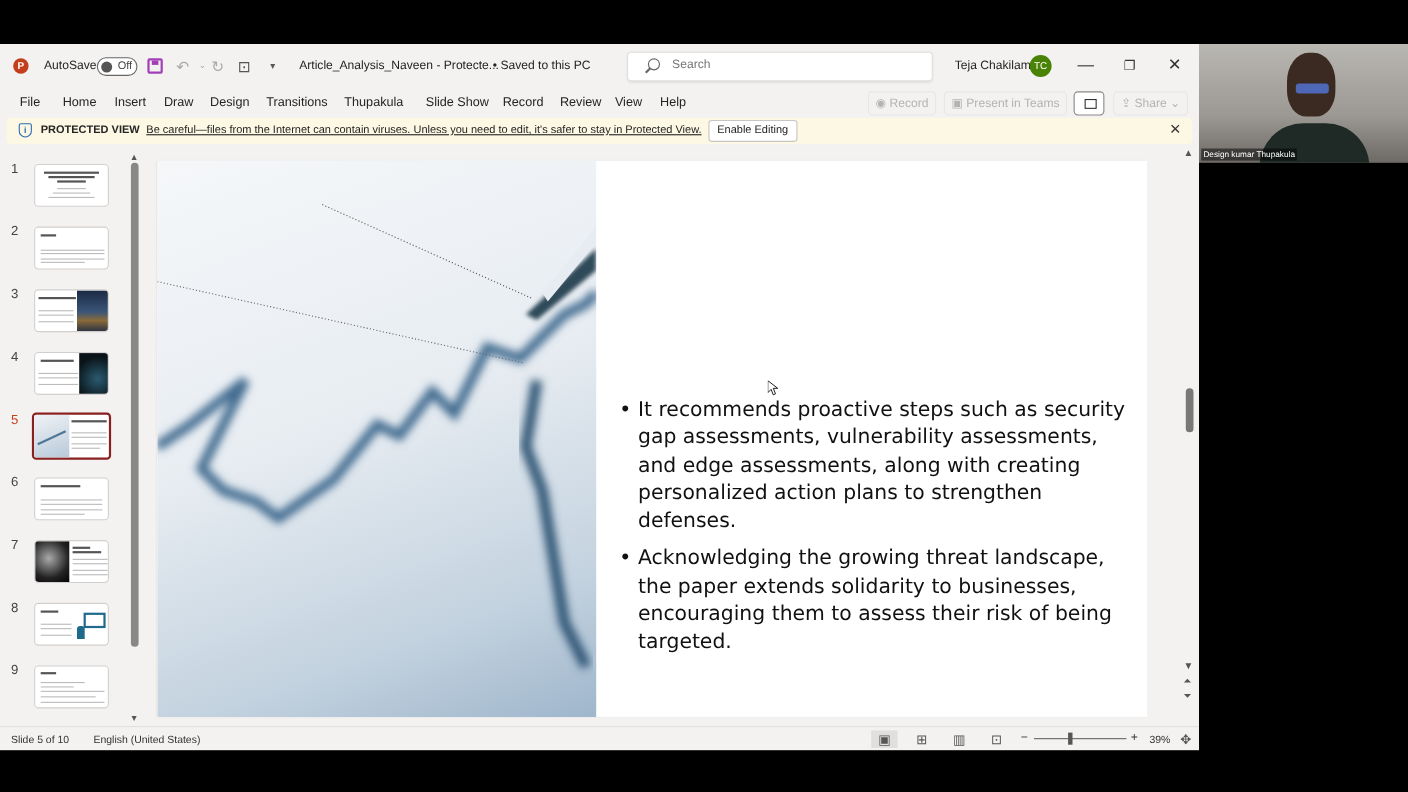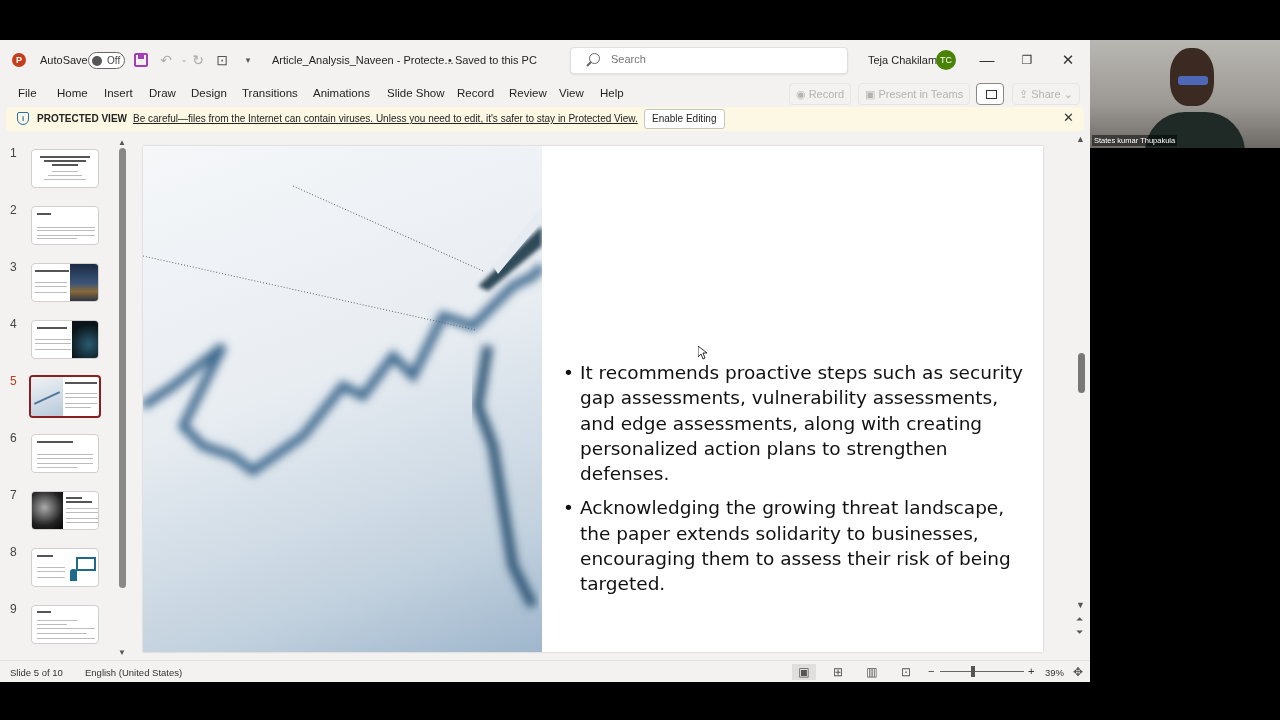--- a/index.html
+++ b/index.html
@@ -104,21 +104,21 @@
     <div class="win-btn" style="left:1055px;">✕</div>
   </div>
 
   <div class="menubar">
     <span class="tab" style="left:18px">File</span>
     <span class="tab" style="left:57px">Home</span>
     <span class="tab" style="left:104px">Insert</span>
     <span class="tab" style="left:149px">Draw</span>
     <span class="tab" style="left:191px">Design</span>
     <span class="tab" style="left:242px">Transitions</span>
-    <span class="tab" style="left:313px">Animations</span>
+    <span class="tab" style="left:313px">Thupakula</span>
     <span class="tab" style="left:387px">Slide Show</span>
     <span class="tab" style="left:457px">Record</span>
     <span class="tab" style="left:509px">Review</span>
     <span class="tab" style="left:559px">View</span>
     <span class="tab" style="left:600px">Help</span>
     <span class="rbtn" style="left:789px">◉ Record</span>
     <span class="rbtn" style="left:858px"><span>▣ </span><span>Present in Teams</span></span>
     <div class="comment-btn"></div>
     <span class="rbtn" style="left:1012px"><span>⇪ </span><span>Share</span> ⌄</span>
   </div>
@@ -263,14 +263,14 @@
     <span class="st" style="left:1028px;top:4px;font-size:11px;">+</span>
     <span class="st" style="left:1045px">39%</span>
     <span class="sb-icon" style="left:1068px;width:20px;">✥</span>
   </div>
 </div>
 
 <div class="webcam">
   <div class="body"></div>
   <div class="head"></div>
   <div class="glasses"></div>
-  <span class="webcam-name">States kumar Thupakula</span>
+  <span class="webcam-name">Design kumar Thupakula</span>
 </div>
 
 </body></html>

